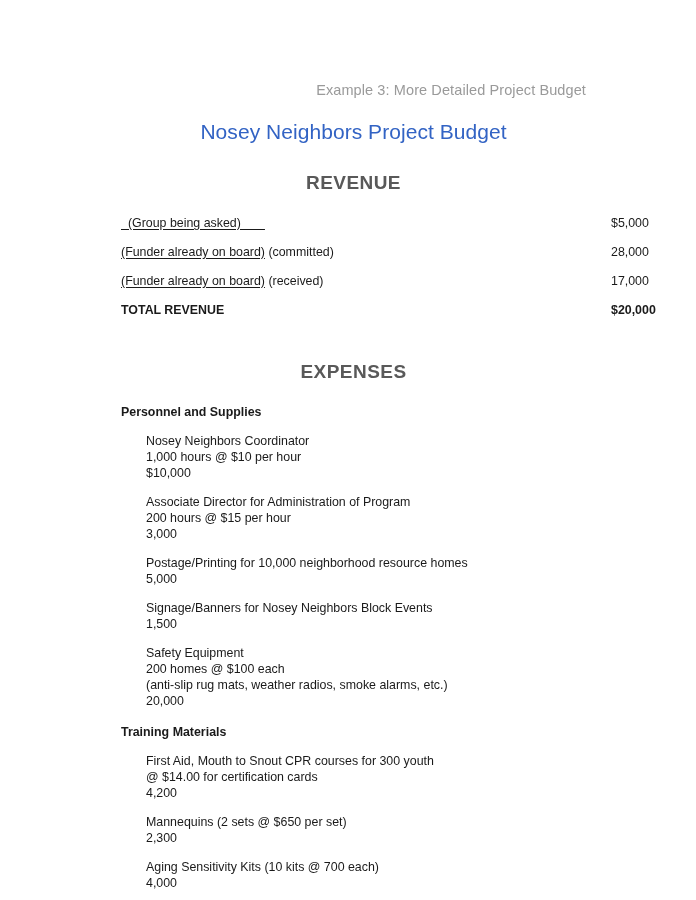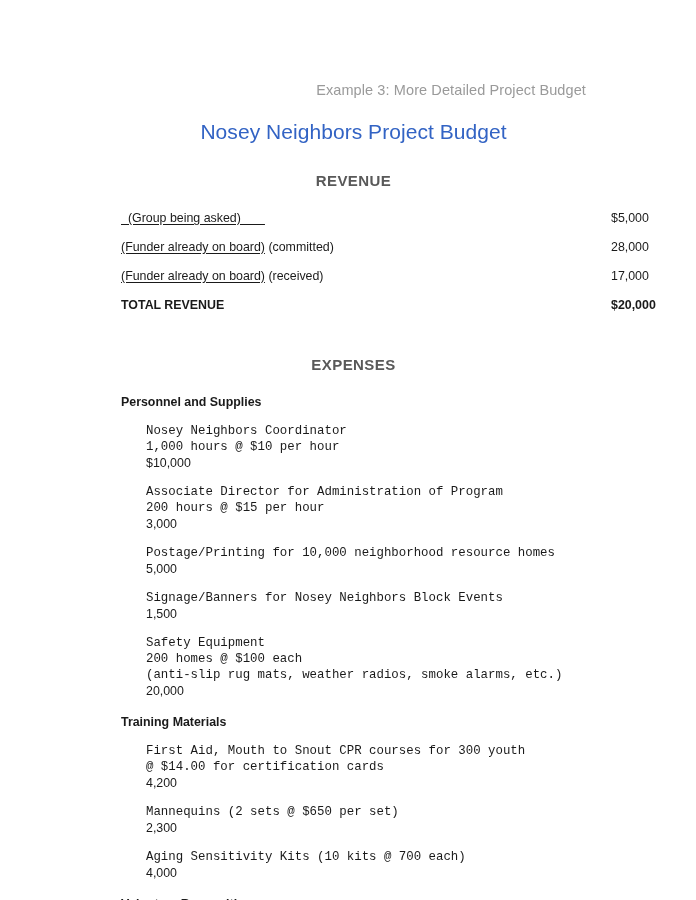--- a/index.html
+++ b/index.html
@@ -42,21 +42,21 @@
     letter-spacing: .05px;
     margin-top: 20px;
     line-height: 1.2;
   }
 
   
   .section-heading {
     text-align: center;
     color: #595959;
     font-weight: bold;
-    font-size: 15px;
+    font-size: 19px;
     letter-spacing: .45px;
   }
   .section-heading.revenue { margin-top: 27px; }
   .section-heading.expenses { margin-top: 43px; }
 
   
   .row {
     display: flex;
     align-items: flex-start;
     font-size: 12.4px;
@@ -64,21 +64,21 @@
   }
   .row .desc { flex: 0 0 auto; }
   .row .amount {
     position: absolute;
     left: 490px;
     white-space: nowrap;
   }
   .row-wrap { position: relative; }
 
   .lines { display: block; }
-  .lines .ln { display: block; white-space: nowrap; font-family: Liberation Mono, monospace; }
+  .lines .ln { display: block; white-space: nowrap; }
 
   
   .revenue-block { margin-top: 21px; }
   .revenue-block .row-wrap { margin-bottom: 13px; }
   .revenue-block .row-wrap:last-child { margin-bottom: 0; }
 
   .u { text-decoration: underline; text-underline-offset: 2px; }
   .u-pad {
     text-decoration: underline;
     text-underline-offset: 2px;

